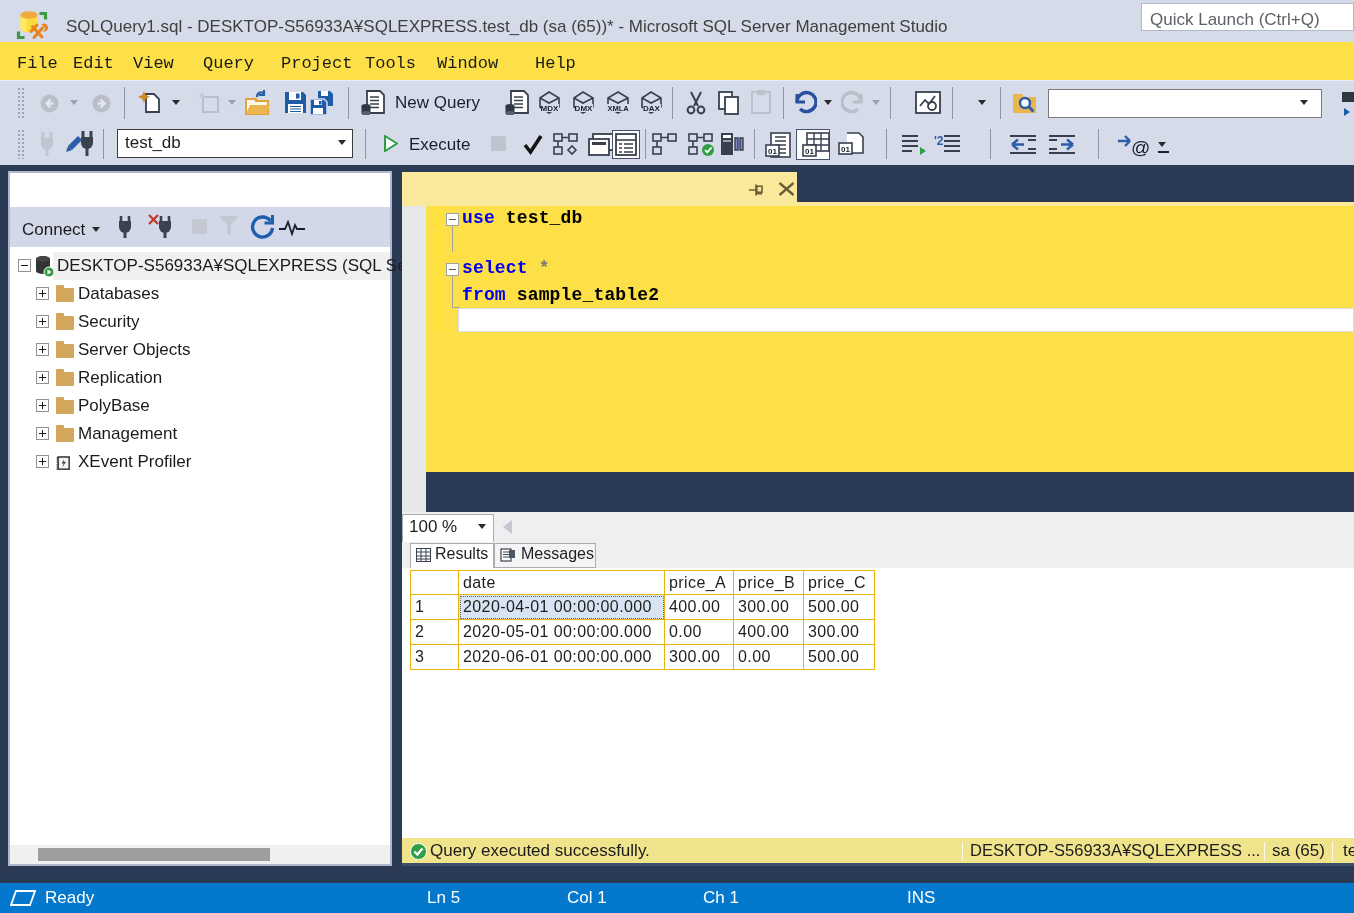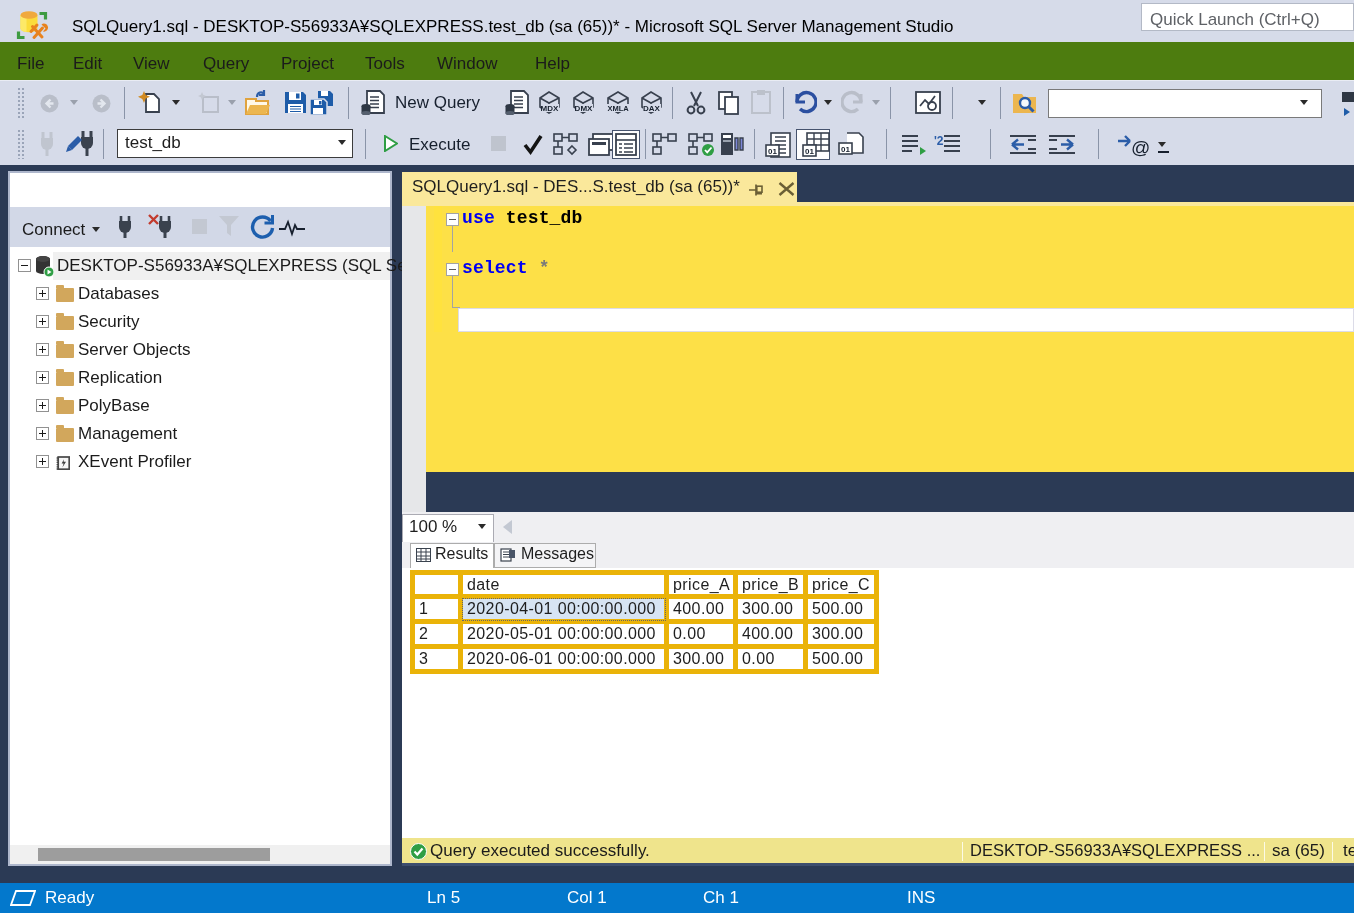--- a/index.html
+++ b/index.html
@@ -2,25 +2,25 @@
 <html><head>
 <meta charset="utf-8">
 <style>
   * { margin:0; padding:0; box-sizing:border-box; }
   html,body { width:1354px; height:913px; overflow:hidden; }
   body { position:relative; background:#2B3A55; font-family:"Liberation Sans",sans-serif; color:#1E1E1E; font-size:17px; }
   .abs { position:absolute; }
   svg { display:block; }
 
   #titlebar { left:0; top:0; width:1354px; height:42px; background:#D6DBE9; }
-  #title-text { left:72px; top:17px; font-size:17px; color:#000000; white-space:nowrap; }
+  #title-text { left:66px; top:17px; font-size:17px; color:#404040; white-space:nowrap; }
   #quicklaunch { left:1141px; top:3px; width:213px; height:28px; background:#FFFFFF; border:1px solid #B3B9C6; }
   #quicklaunch span { position:absolute; left:8px; top:6px; font-size:17px; color:#5E6166; }
 
-  #menubar { left:0; top:42px; width:1354px; height:38px; background:#4d7c0f; }
+  #menubar { left:0; top:42px; width:1354px; height:38px; background:#fde047;font-family:Liberation Mono, monospace; }
   .menu { position:absolute; top:12px; font-size:17px; color:#1B1B1B; }
 
   #tb1 { left:0; top:80px; width:1354px; height:44px; background:#D6DBE9; border-top:1px solid #E9ECF4; }
   #tb2 { left:0; top:124px; width:1354px; height:41px; background:#D6DBE9; }
   .grip { position:absolute; width:8px; background-image:radial-gradient(circle, #9AA4B8 1.1px, transparent 1.2px); background-size:4px 4px; }
   .vsep { position:absolute; width:1px; background:#8A94A8; }
   .caret { position:absolute; width:0; height:0; border-left:4.5px solid transparent; border-right:4.5px solid transparent; border-top:5.5px solid #2A2A2A; }
   .caret.gray { border-top-color:#9AA0AC; }
 
   #testdb-combo { left:117px; top:5px; width:236px; height:29px; background:#fff; border:1px solid #3C3C3C; }
@@ -62,21 +62,21 @@
   
   #pctbar { left:402px; top:512px; width:952px; height:30px; background:#EFEFF2; }
   #pctcombo { position:absolute; left:0px; top:2px; width:92px; height:35px; background:#fff; border:1px solid #ABABB3; }
   #pctcombo span { position:absolute; left:6px; top:2px; font-size:17px; }
   #rtabs { left:402px; top:542px; width:952px; height:26px; background:#EFEFF2; }
   .rtab { position:absolute; top:1px; height:25px; border:1px solid #ACACAC; font-size:16px; }
   #rtab-results { left:8px; width:84px; background:#FFFFFF; border-bottom:0; }
   #rtab-messages { left:92px; width:102px; background:#F4F4F6; }
   #grid { left:402px; top:568px; width:952px; height:270px; background:#FFFFFF; }
   table#rs { position:absolute; left:8px; top:2px; border-collapse:collapse; font-size:16px; letter-spacing:0.4px; }
-  #rs td { border:5px solid #eab308; height:25px; padding:0 0 0 4px; white-space:nowrap; color:#1E1E1E; }
+  #rs td { border:1px solid #eab308; height:25px; padding:0 0 0 4px; white-space:nowrap; color:#1E1E1E; }
   #rs tr.hdr td { height:24px; }
   #rs td.num { width:48px; }
   #rs td.c1 { width:206px; }
   #rs td.c2 { width:69px; }
   #rs td.c3 { width:70px; }
   #rs td.c4 { width:71px; }
   #rs td.sel { background:#D7E4F3; outline:1px dotted #666; outline-offset:-2px; }
 
   #qstatus { left:402px; top:838px; width:952px; height:28px; background:#EFE48C; border-bottom:3px solid #3D4E6E; }
   #qstatus .msg { position:absolute; left:28px; top:3px; font-size:17px; color:#1B1B1B; }
@@ -420,21 +420,20 @@
       <path d="M2 2 h-1.4 M2 4.2 h-1.4 M2 6.4 h-1.4 M2 8.6 h-1.4 M2 10.8 h-1.4 M2 13 h-1.4" stroke="#474747" stroke-width="1.3"></path>
       <path d="M8 3.2 L5.6 7.4 h2 L6.4 11.4 L10 5.8 H7.6 z" fill="#3E3E3E"></path>
     </svg>
   </div>
   <div id="oe-hscroll" class="abs">
       <div id="oe-hthumb" class="abs"></div>
     </div>
 </div>
 
 <div id="tab" class="abs">
-  <span class="cap">SQLQuery1.sql - DES...S.test_db (sa (65))*</span>
   <svg class="abs" style="left:347px;top:12px" width="14" height="12" viewBox="0 0 14 12">
       <path d="M0 6 h7 M7 0.5 v11 M7 9.6 h6" stroke="#6B5F35" stroke-width="1.7" fill="none"></path>
       <rect x="7.8" y="2.2" width="5.2" height="6" fill="none" stroke="#6B5F35" stroke-width="1.6"></rect>
     </svg>
   <svg class="abs" style="left:376px;top:10px" width="17" height="14" viewBox="0 0 17 14">
       <path d="M1.5 1 L15.5 13 M15.5 1 L1.5 13" stroke="#6B5F35" stroke-width="2.4"></path>
     </svg>
 </div>
 <div id="tab-underline" class="abs"></div>
 
@@ -442,20 +441,21 @@
   <div id="code-margin" class="abs"></div>
   <div id="changebar" class="abs"></div>
   <div class="foldline" style="left:50px;top:20px;height:26px"></div>
   <div class="foldline" style="left:50px;top:70px;height:32px"></div>
   <div class="abs" style="left:50px;top:101px;width:8px;height:1px;background:#A3A3A3"></div>
   <div class="fold" style="left:44px;top:7px"></div>
   <div class="fold" style="left:44px;top:57px"></div>
   <div id="curline" class="abs"></div>
   <div class="codeline" style="top:0px"><span class="kw">use</span> test_db</div>
   <div class="codeline" style="top:50px"><span class="kw">select</span> <span class="gr">*</span></div>
+  <div class="codeline" style="top:76.5px"><span class="kw">from</span> sample_table2</div>
 </div>
 
 <div id="pctbar" class="abs">
   <div id="pctcombo">
       <span>100 %</span>
     </div>
   <div class="caret" style="left:76px;top:12px"></div>
   <svg class="abs" style="left:100px;top:7px" width="12" height="16" viewBox="0 0 12 16">
       <path d="M10 1 v14 L1 8 z" fill="#C3C8D2"></path>
     </svg>

